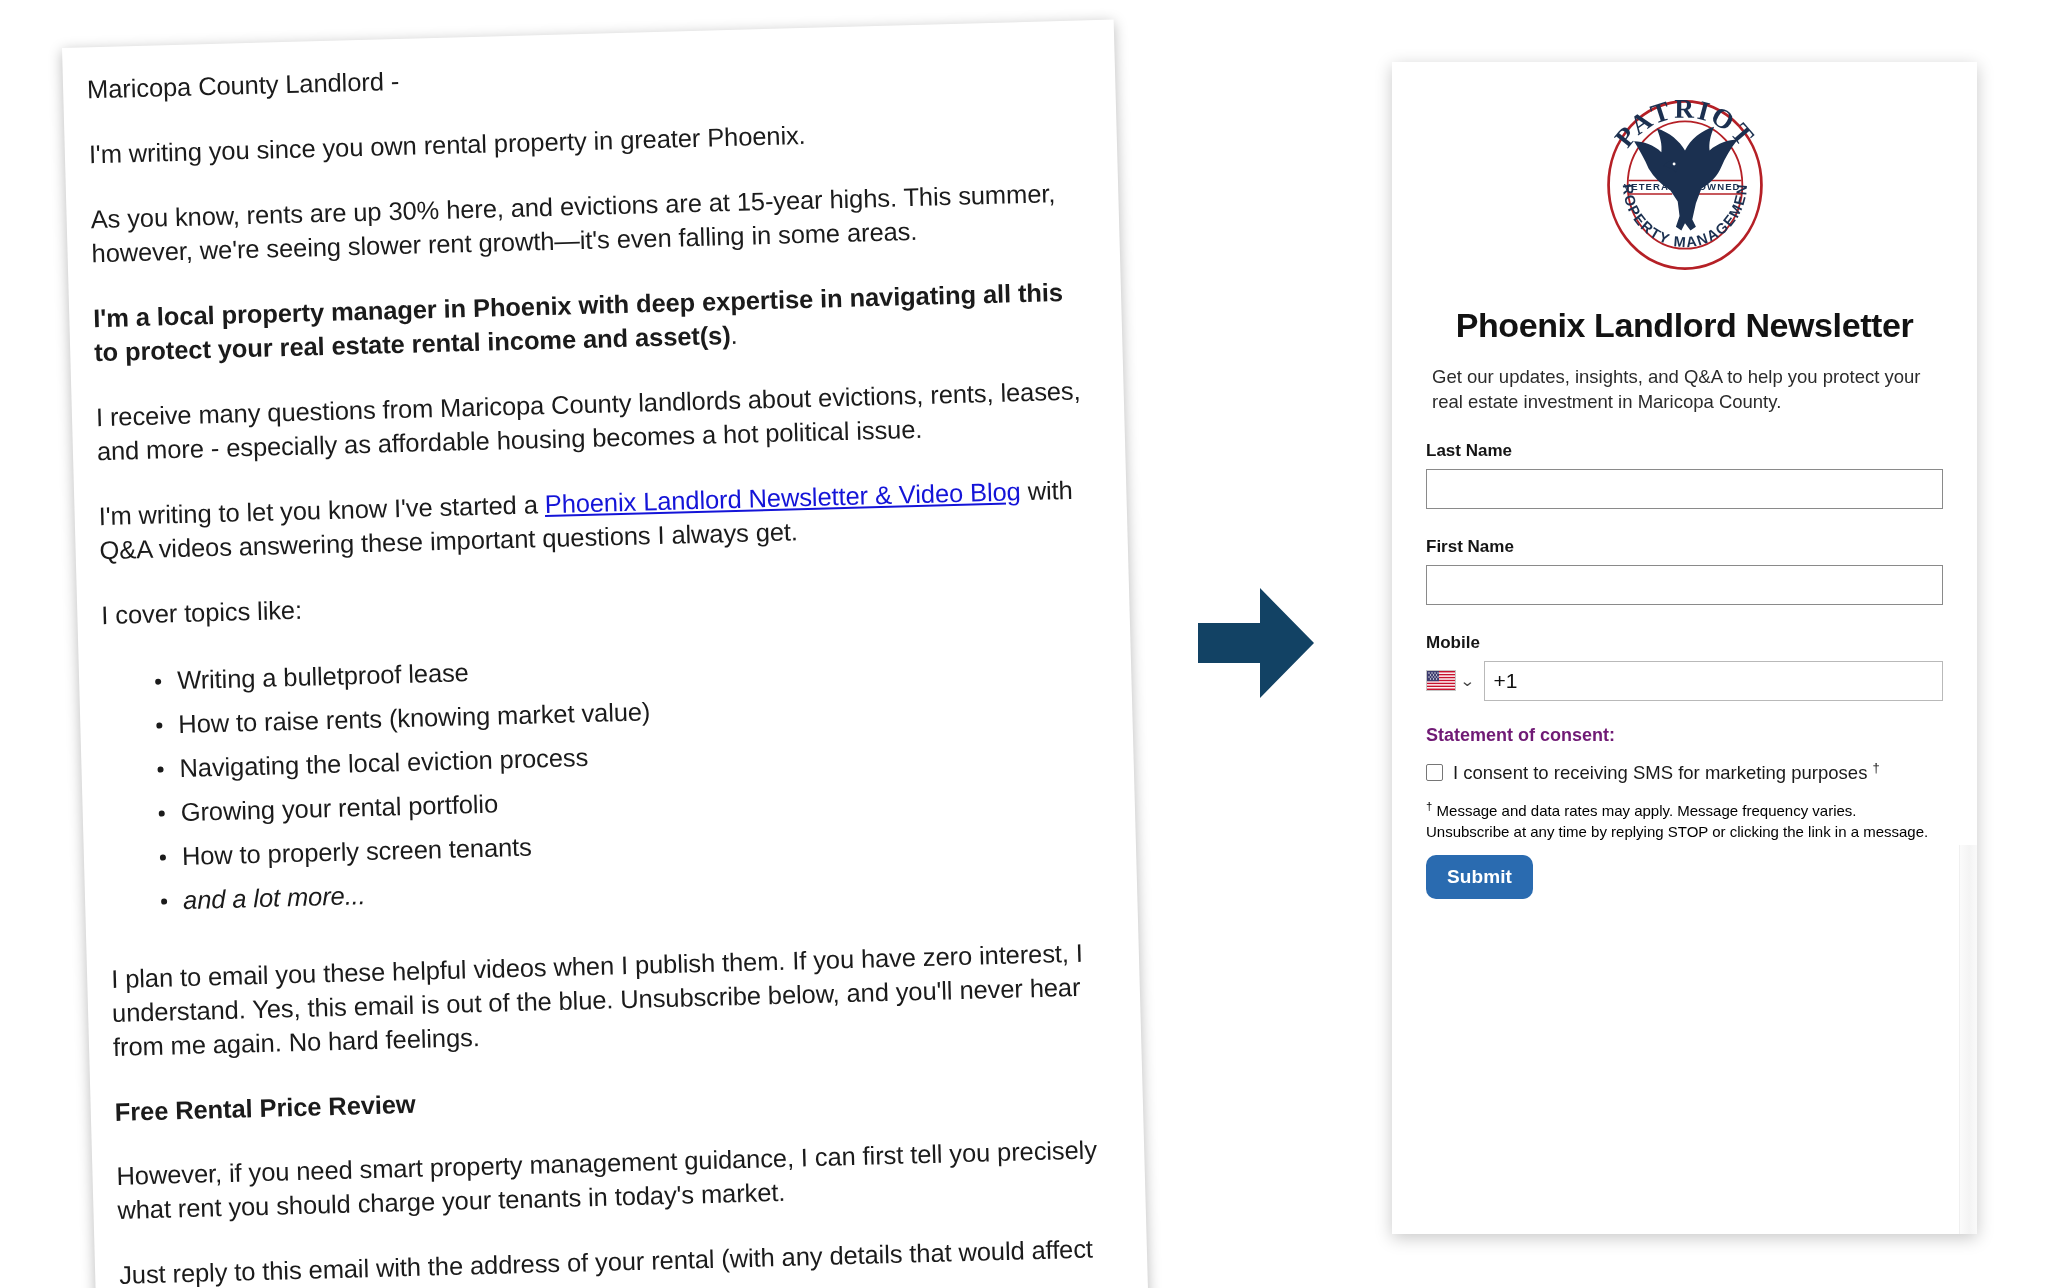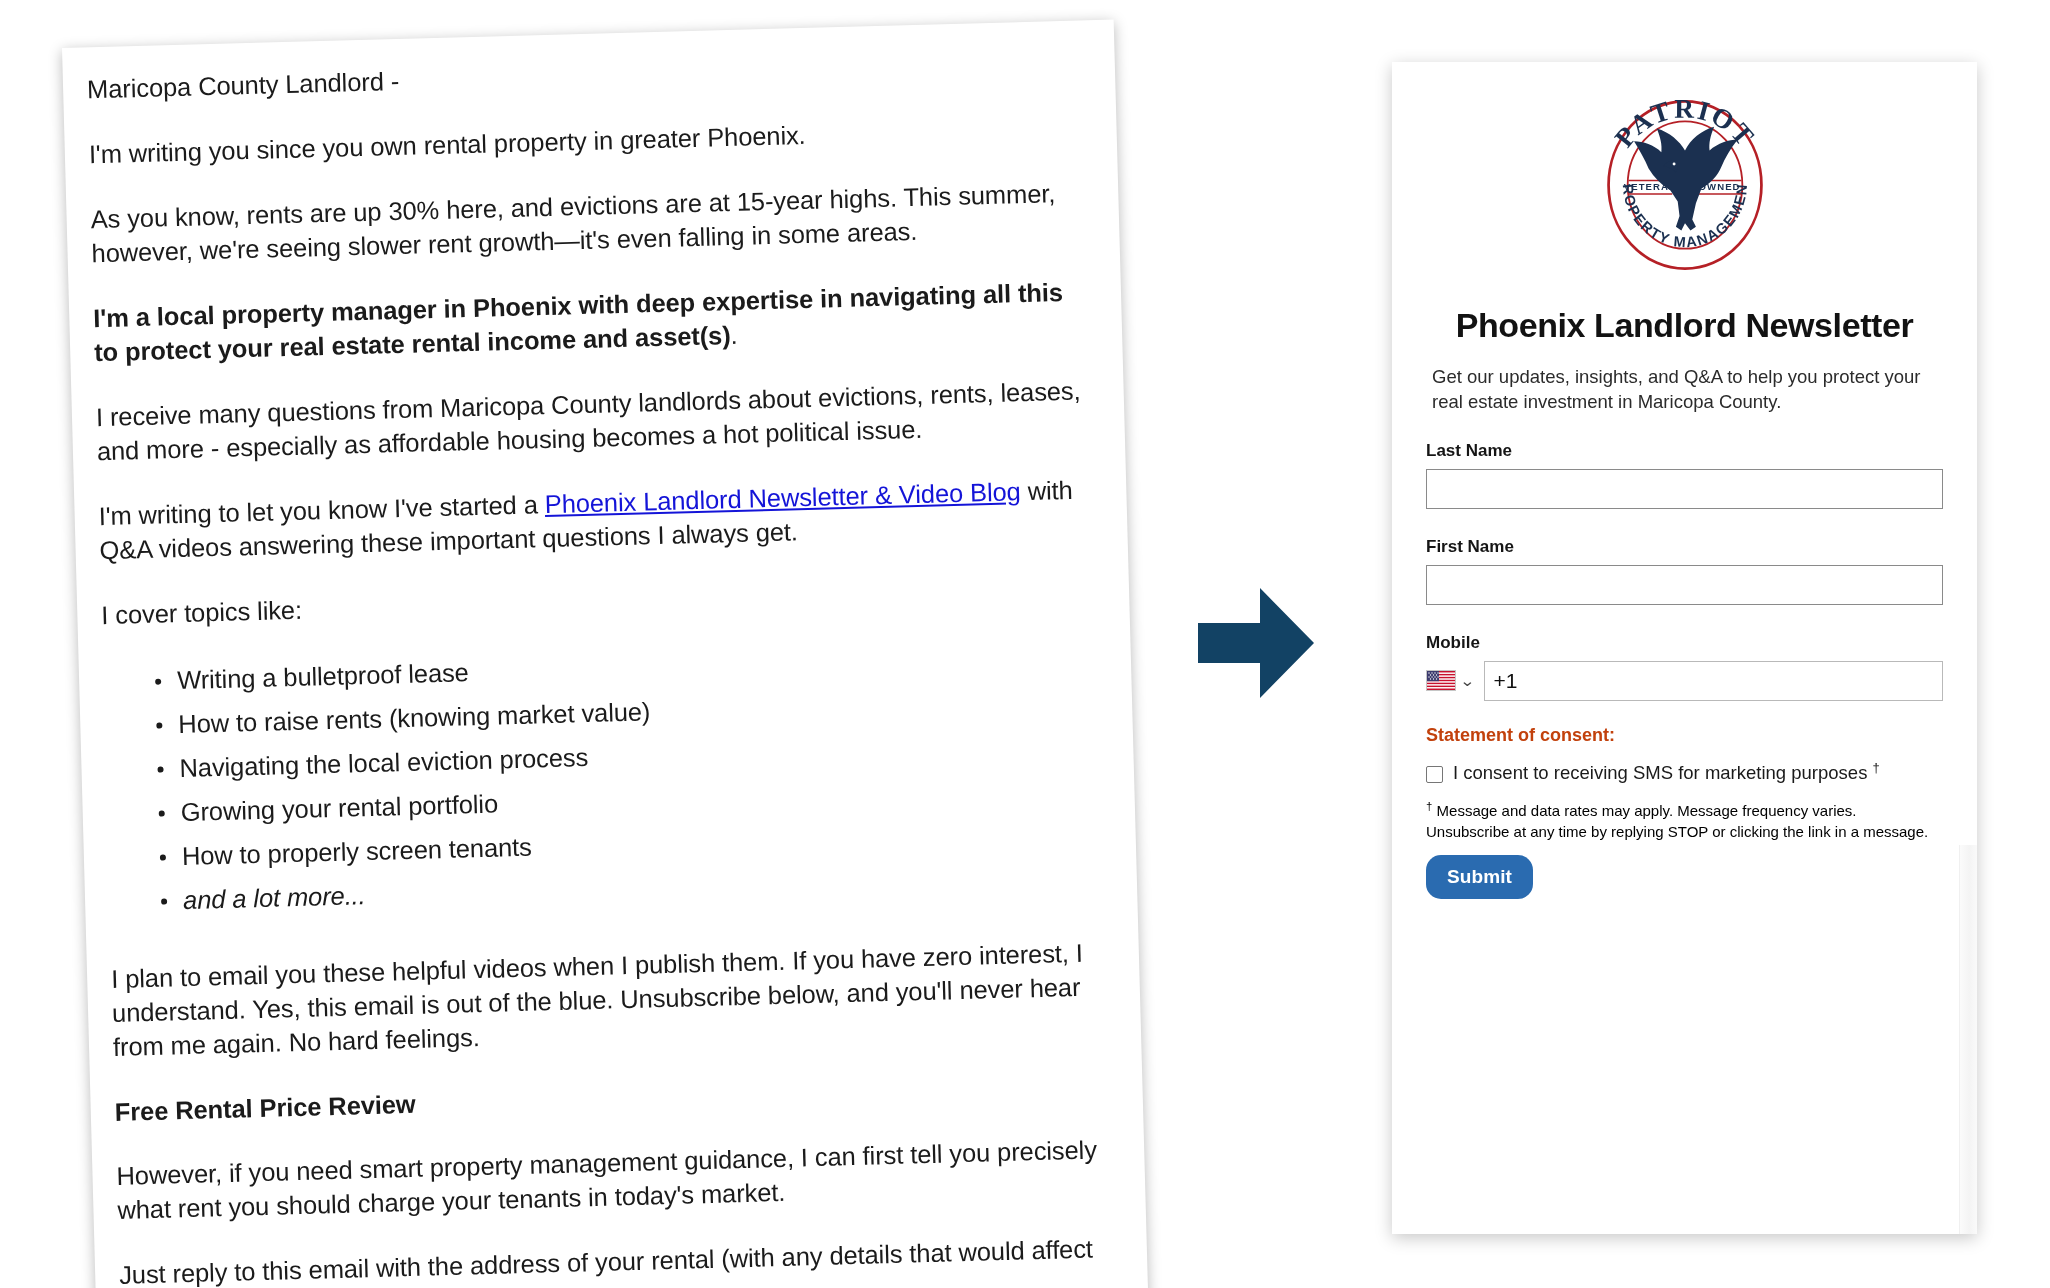--- a/index.html
+++ b/index.html
@@ -213,26 +213,26 @@
     padding: 0 9px;
     color: #111;
     outline: none;
     font-family: "Liberation Sans", sans-serif;
     border-radius: 0;
   }
 
   #consent-title {
     font-size: 18px;
     font-weight: bold;
-    color: #c2410c;
+    color: #701a75;
     margin: 2px 0 13px 0;
   }
   .consent-row {
     display: flex;
-    align-items: center;
+    align-items: flex-start;
     margin-bottom: 4px;
     margin-top: 14px;
   }
   .cbox {
     width: 17px;
     height: 17px;
     border: 1px solid #767676;
     background: #fff;
     box-sizing: border-box;
     margin-right: 10px;
@@ -263,21 +263,21 @@
   }
 
   #submit-btn {
     background: #2a6bb0;
     color: #ffffff;
     border: none;
     font-size: 19px;
     font-weight: bold;
     padding: 11px 21px;
     cursor: pointer;
-    border-radius: 15px;
+    border-radius: 10px;
     font-family: "Liberation Sans", sans-serif;
     letter-spacing: 0.1px;
   }
 
   
   #form-scroll-track {
     position: absolute;
     right: 0;
     top: 783px;
     width: 17px;

